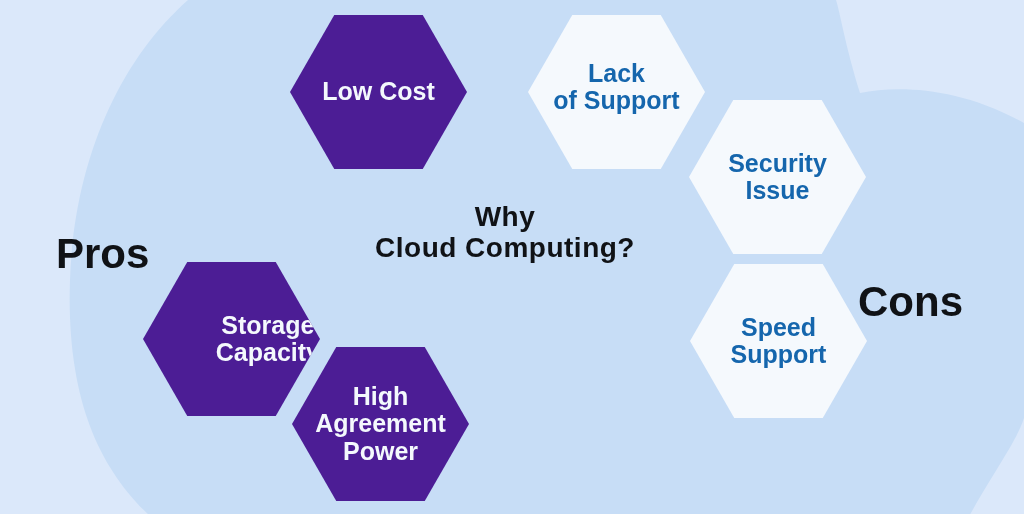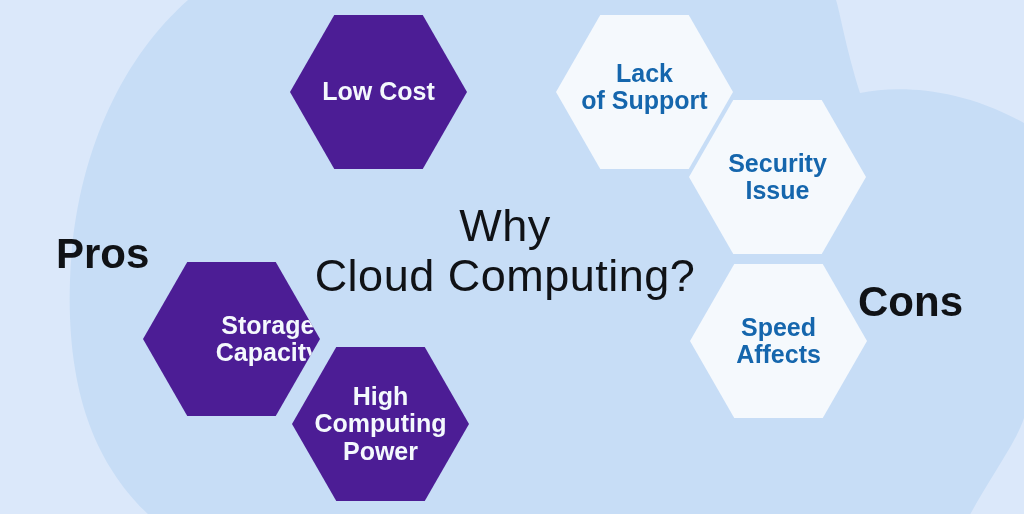--- a/index.html
+++ b/index.html
@@ -35,33 +35,33 @@
   }
   .hex span { white-space: pre-line; }
   .hex.pro { background: #4c1d95; color: #f4f9fd; }
   .hex.con { background: #f5f9fd; color: #1566ad; }
 
   
   .hx-low-cost   { left: 290px; top:  15px; }
   .hx-updating   { left: 143px; top:  97px; }
   .hx-storage    { left: 143px; top: 262px; justify-content: flex-end; }
   .hx-high       { left: 292px; top: 347px; }
-  .hx-lack       { left: 556px; top:  15px; padding-bottom: 10px; box-sizing: border-box; text-align: center; }
+  .hx-lack       { left: 528px; top:  15px; padding-bottom: 10px; box-sizing: border-box; text-align: center; }
   .hx-security   { left: 689px; top:  100px; }
   .hx-speed      { left: 690px; top: 264px; }
   .hx-agreement  { left: 549px; top: 347px; }
 
   .title {
     position: absolute;
     left: 304px;
     top: 201px;
     width: 402px;
     text-align: center;
-    font-weight: normal;
-    font-size: 45px;
+    font-weight: bold;
+    font-size: 28px;
     line-height: 1.12;
     color: #101216;
     letter-spacing: 0.5px;
   }
 
   .side-label {
     position: absolute;
     font-weight: bold;
     font-size: 42px;
     color: #101216;
@@ -103,31 +103,31 @@
 
   <div class="hex pro hx-low-cost">
     <span>Low Cost</span>
   </div>
   <div class="hex pro hx-storage">
     <span>Storage
 Capacity</span>
   </div>
   <div class="hex pro hx-high">
     <span>High
-Computing
+Agreement
 Power</span>
   </div>
 
   <div class="hex con hx-lack">
     <span>Lack
 of Support</span>
   </div>
   <div class="hex con hx-security">
     <span>Security
 Issue</span>
   </div>
   <div class="hex con hx-speed">
     <span>Speed
-Affects</span>
+Support</span>
   </div>
 
   <div class="bottom-strip"></div>
 </div>
 
 </body></html>

